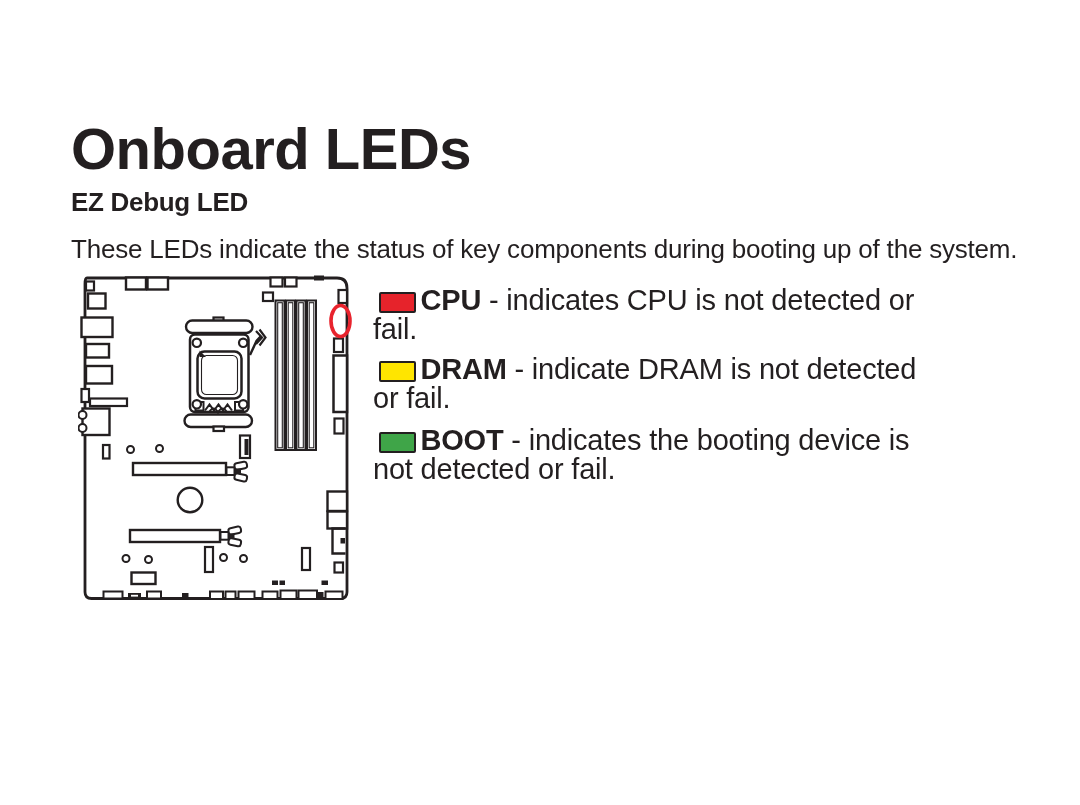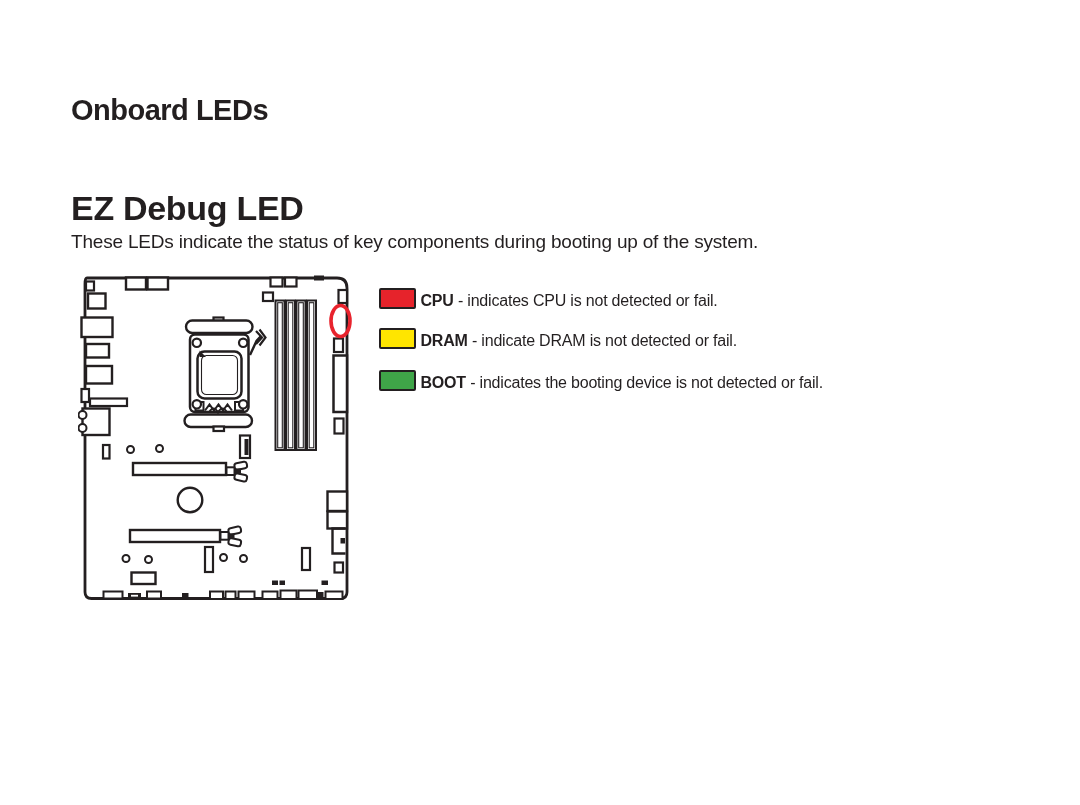--- a/index.html
+++ b/index.html
@@ -2,33 +2,33 @@
 <html><head>
 <meta charset="utf-8">
 <style>
   html,body{margin:0;padding:0;}
   body{
     width:1080px;height:805px;background:#ffffff;position:relative;overflow:hidden;
     font-family:"Liberation Sans","DejaVu Sans",sans-serif;color:#231F20;
   }
   .abs{position:absolute;}
   .page-title{
-    left:71px;top:70px;font-size:29px;line-height:43px;font-weight:bold;
+    left:71px;top:88px;font-size:58px;line-height:43px;font-weight:bold;
     letter-spacing:-0.5px;white-space:nowrap;
   }
   .section-title{
-    left:71px;top:163px;font-size:34px;line-height:34px;font-weight:bold;
+    left:71px;top:163px;font-size:26px;line-height:34px;font-weight:bold;
     letter-spacing:-0.3px;white-space:nowrap;
   }
   .intro{
-    left:71px;top:209px;font-size:19px;line-height:28px;letter-spacing:-0.2px;
+    left:71px;top:209px;font-size:26px;line-height:28px;letter-spacing:-0.2px;
     white-space:nowrap;
   }
   .legend{
-    left:373px;top:286px;width:552px;font-size:16px;line-height:29px;
+    left:373px;top:286px;width:552px;font-size:29px;line-height:29px;
     letter-spacing:-0.2px;
   }
   .legend-row{margin:0 0 11px 0;}
   .legend-row.r2{margin-bottom:13px;}
   .legend-row.r4{margin-bottom:12px;}
   .swatch{
     display:inline-block;width:33px;height:17px;border:2.5px solid #231F20;
     border-radius:2px;margin:0 5px 0 5.5px;vertical-align:-3px;background:#fff;
     box-sizing:content-box;
   }

